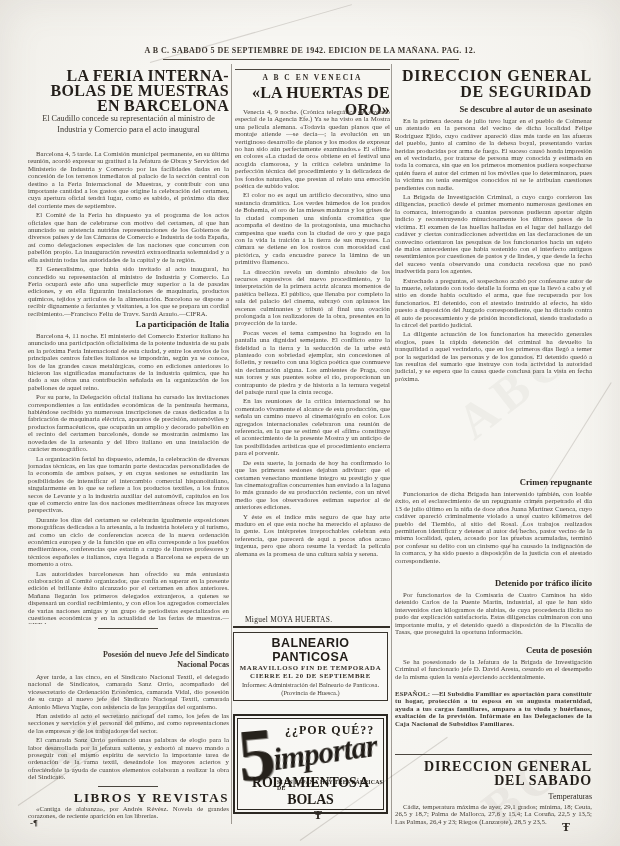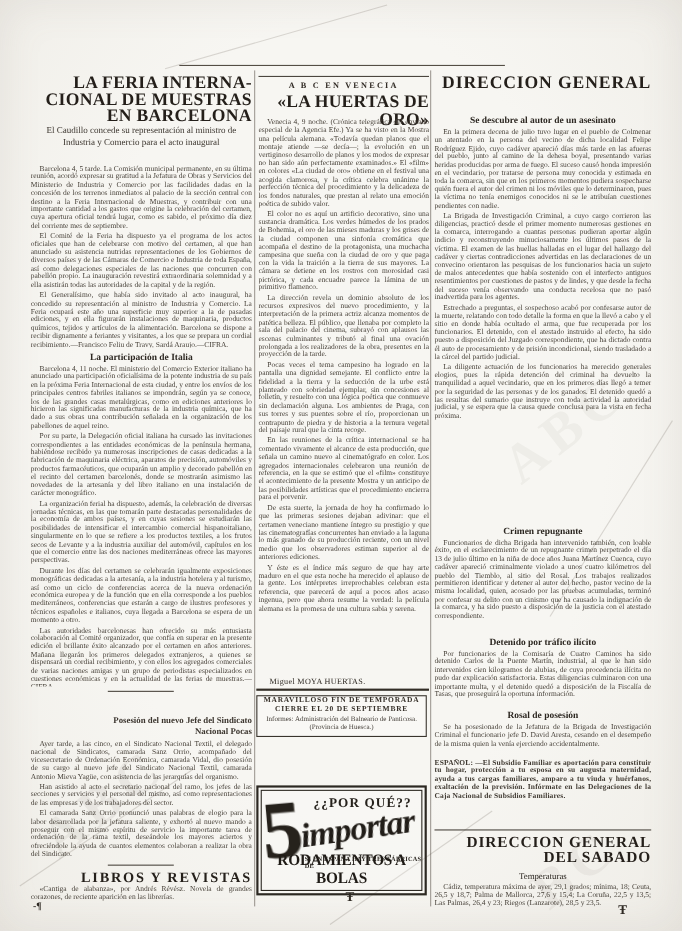--- a/index.html
+++ b/index.html
@@ -24,21 +24,21 @@
   .abs { position:absolute; left:0; width:100%; }
 
   .headline { font-weight:bold; text-align:right; color:#241f1a; filter:blur(.1px); }
   .lt { font-size:16px; line-height:15px; letter-spacing:.3px; }
   .rt { font-size:16px; line-height:16px; letter-spacing:.8px; }
   .ct { font-size:16px; line-height:17px; letter-spacing:.2px; }
   .tt { font-size:14px; line-height:14px; letter-spacing:.8px; }
 
   .deck { text-align:center; font-size:8.2px; line-height:10.5px; color:#3d3730; filter:blur(.18px); }
   .deck2 { text-align:center; font-size:8px; line-height:9.5px; font-weight:bold; color:#3d3730; filter:blur(.15px); }
-  .sub  { text-align:center; font-size:8.6px; font-weight:bold; color:#2c2721; filter:blur(.12px); }
+  .sub  { text-align:right; font-size:8.6px; font-weight:bold; color:#2c2721; filter:blur(.12px); }
   .kicker { text-align:center; font-size:7.5px; font-weight:bold; letter-spacing:2px; color:#322c26; }
 
   .bt { font-size:6.8px; line-height:7.4px; text-align:justify; color:#48423a; filter:blur(.24px); overflow:hidden; }
   .bt p { margin:0 0 2px 0; text-indent:8px; }
 
   .wide1 { font-size:15px; letter-spacing:3.5px; }
   .wide2 { font-size:13px; letter-spacing:1.6px; }
 
   .hrule  { position:absolute; height:1px; background:#4b463f; }
   .crule  { position:absolute; height:1px; background:#4b463f; left:70px; width:60px; }
@@ -79,29 +79,30 @@
 <div class="page">
 
   <div class="wm" style="left:30px; top:700px;">ABC</div>
   <div class="wm" style="left:450px; top:360px; color:rgba(82,72,58,.05);">ABC</div>
   <div class="wm" style="left:480px; top:760px; color:rgba(82,72,58,.06);">BC</div>
   <div class="scr" style="left:150px; top:62px; width:210px; transform:rotate(-16deg);"></div>
   <div class="scr" style="left:18px; top:805px; width:190px; transform:rotate(-34deg);"></div>
   <div class="scr" style="left:500px; top:560px; width:210px; transform:rotate(-58deg);"></div>
   <div class="scr" style="left:300px; top:840px; width:180px; transform:rotate(-35deg);"></div>
 
+  <div class="hdr">A B C. SABADO 5 DE SEPTIEMBRE DE 1942. EDICION DE LA MAÑANA. PAG. 12.</div>
   <div class="hdr-rule"></div>
 
   <div class="vrule" style="left:231px;"></div>
   <div class="vrule" style="left:391px;"></div>
 
   <div class="col" id="colL">
     <div class="abs headline lt" style="top:2px;">
       <span style="display:block">LA FERIA INTERNA-</span>
-      <span style="display:block">CIONAL DE MUESTRAS</span>
+      <span style="display:block">BOLAS DE MUESTRAS</span>
       <span style="display:block">EN BARCELONA</span>
     </div>
     <div class="abs deck" style="top:48px; height:34px; overflow:hidden;">El Caudillo concede su representación al ministro de Industria y Comercio para el acto inaugural</div>
     <div class="abs bt" style="top:84px; height:166px;">
       <p>Barcelona 4, 5 tarde. La Comisión municipal permanente, en su última reunión, acordó expresar su gratitud a la Jefatura de Obras y Servicios del Ministerio de Industria y Comercio por las facilidades dadas en la concesión de los terrenos inmediatos al palacio de la sección central con destino a la Feria Internacional de Muestras, y contribuir con una importante cantidad a los gastos que origine la celebración del certamen, cuya apertura oficial tendrá lugar, como es sabido, el próximo día diez del corriente mes de septiembre.</p>
       <p>El Comité de la Feria ha dispuesto ya el programa de los actos oficiales que han de celebrarse con motivo del certamen, al que han anunciado su asistencia nutridas representaciones de los Gobiernos de diversos países y de las Cámaras de Comercio e Industria de toda España, así como delegaciones especiales de las naciones que concurren con pabellón propio. La inauguración revestirá extraordinaria solemnidad y a ella asistirán todas las autoridades de la capital y de la región.</p>
       <p>El Generalísimo, que había sido invitado al acto inaugural, ha concedido su representación al ministro de Industria y Comercio. La Feria ocupará este año una superficie muy superior a la de pasadas ediciones, y en ella figurarán instalaciones de maquinaria, productos químicos, tejidos y artículos de la alimentación. Barcelona se dispone a recibir dignamente a feriantes y visitantes, a los que se prepara un cordial recibimiento.—Francisco Feliu de Travy, Sardá Araujo.—CIFRA.</p>
     </div>
     <div class="abs sub" style="top:253px;">La participación de Italia</div>
     <div class="abs bt" style="top:266px; height:292px;">
@@ -138,20 +139,21 @@
       <p>La dirección revela un dominio absoluto de los recursos expresivos del nuevo procedimiento, y la interpretación de la primera actriz alcanza momentos de patética belleza. El público, que llenaba por completo la sala del palacio del cinema, subrayó con aplausos las escenas culminantes y tributó al final una ovación prolongada a los realizadores de la obra, presentes en la proyección de la tarde.</p>
       <p>Pocas veces el tema campesino ha logrado en la pantalla una dignidad semejante. El conflicto entre la fidelidad a la tierra y la seducción de la urbe está planteado con sobriedad ejemplar, sin concesiones al folletín, y resuelto con una lógica poética que conmueve sin declamación alguna. Los ambientes de Praga, con sus torres y sus puentes sobre el río, proporcionan un contrapunto de piedra y de historia a la ternura vegetal del paisaje rural que la cinta recoge.</p>
       <p>En las reuniones de la crítica internacional se ha comentado vivamente el alcance de esta producción, que señala un camino nuevo al cinematógrafo en color. Los agregados internacionales celebraron una reunión de referencia, en la que se estimó que el «film» constituye el acontecimiento de la presente Mostra y un anticipo de las posibilidades artísticas que el procedimiento encierra para el porvenir.</p>
       <p>De esta suerte, la jornada de hoy ha confirmado lo que las primeras sesiones dejaban adivinar: que el certamen veneciano mantiene íntegro su prestigio y que las cinematografías concurrentes han enviado a la laguna lo más granado de su producción reciente, con un nivel medio que los observadores estiman superior al de anteriores ediciones.</p>
       <p>Y éste es el índice más seguro de que hay arte maduro en el que esta noche ha merecido el aplauso de la gente. Los intérpretes irreprochables celebran esta referencia, que parecerá de aquí a pocos años acaso ingenua, pero que ahora resume la verdad: la película alemana es la promesa de una cultura sabia y serena.</p>
     </div>
     <div class="abs sig" style="top:549px;">Miguel MOYA HUERTAS.</div>
     <div class="sigbar" style="top:560px;"></div>
 
     <div class="balBox" style="top:566px;">
+      <div class="balTitle">BALNEARIO PANTICOSA</div>
       <div class="balLine">MARAVILLOSO FIN DE TEMPORADA</div>
       <div class="balLine">CIERRE EL 20 DE SEPTIEMBRE</div>
       <div class="balInfo">
         <span style="display:block">Informes: Administración del Balneario de Panticosa.</span>
         <span style="display:block">(Provincia de Huesca.)</span>
       </div>
     </div>
 
     <div class="adBox" style="top:648px;">
       <div class="adInner"></div>
@@ -159,37 +161,38 @@
       <div class="adQ">¿¿POR QUÉ??</div>
       <div class="adW">importar</div>
       <div class="adS">SI EN ESPAÑA HAY TRES FÁBRICAS DE</div>
       <div class="adP">RODAMIENTOS A BOLAS</div>
     </div>
   </div>
 
   <div class="col" id="colR">
     <div class="abs headline rt" style="top:2px;">
       <span style="display:block">DIRECCION GENERAL</span>
+      <span style="display:block">DE SEGURIDAD</span>
     </div>
     <div class="abs sub" style="top:38px;">Se descubre al autor de un asesinato</div>
     <div class="abs bt" style="top:51px; height:356px;">
       <p>En la primera decena de julio tuvo lugar en el pueblo de Colmenar un atentado en la persona del vecino de dicha localidad Felipe Rodríguez Ejido, cuyo cadáver apareció días más tarde en las afueras del pueblo, junto al camino de la dehesa boyal, presentando varias heridas producidas por arma de fuego. El suceso causó honda impresión en el vecindario, por tratarse de persona muy conocida y estimada en toda la comarca, sin que en los primeros momentos pudiera sospecharse quién fuera el autor del crimen ni los móviles que lo determinaron, pues la víctima no tenía enemigos conocidos ni se le atribuían cuestiones pendientes con nadie.</p>
       <p>La Brigada de Investigación Criminal, a cuyo cargo corrieron las diligencias, practicó desde el primer momento numerosas gestiones en la comarca, interrogando a cuantas personas pudieran aportar algún indicio y reconstruyendo minuciosamente los últimos pasos de la víctima. El examen de las huellas halladas en el lugar del hallazgo del cadáver y ciertas contradicciones advertidas en las declaraciones de un convecino orientaron las pesquisas de los funcionarios hacia un sujeto de malos antecedentes que había sostenido con el interfecto antiguos resentimientos por cuestiones de pastos y de lindes, y que desde la fecha del suceso venía observando una conducta recelosa que no pasó inadvertida para los agentes.</p>
       <p>Estrechado a preguntas, el sospechoso acabó por confesarse autor de la muerte, relatando con todo detalle la forma en que la llevó a cabo y el sitio en donde había ocultado el arma, que fue recuperada por los funcionarios. El detenido, con el atestado instruido al efecto, ha sido puesto a disposición del Juzgado correspondiente, que ha dictado contra él auto de procesamiento y de prisión incondicional, siendo trasladado a la cárcel del partido judicial.</p>
       <p>La diligente actuación de los funcionarios ha merecido generales elogios, pues la rápida detención del criminal ha devuelto la tranquilidad a aquel vecindario, que en los primeros días llegó a temer por la seguridad de las personas y de los ganados. El detenido quedó a las resultas del sumario que instruye con toda actividad la autoridad judicial, y se espera que la causa quede conclusa para la vista en fecha próxima.</p>
     </div>
     <div class="abs sub" style="top:411px;">Crimen repugnante</div>
     <div class="abs bt" style="top:424px; height:85px;">
       <p>Funcionarios de dicha Brigada han intervenido también, con loable éxito, en el esclarecimiento de un repugnante crimen perpetrado el día 13 de julio último en la niña de doce años Juana Martínez Cuenca, cuyo cadáver apareció criminalmente violado a unos cuatro kilómetros del pueblo del Tiemblo, al sitio del Rosal. Los trabajos realizados permitieron identificar y detener al autor del hecho, pastor vecino de la misma localidad, quien, acosado por las pruebas acumuladas, terminó por confesar su delito con un cinismo que ha causado la indignación de la comarca, y ha sido puesto a disposición de la justicia con el atestado correspondiente.</p>
     </div>
     <div class="abs sub" style="top:512px;">Detenido por tráfico ilícito</div>
     <div class="abs bt" style="top:525px; height:51px;">
       <p>Por funcionarios de la Comisaría de Cuatro Caminos ha sido detenido Carlos de la Puente Martín, industrial, al que le han sido intervenidos cien kilogramos de alubias, de cuya procedencia ilícita no pudo dar explicación satisfactoria. Estas diligencias culminaron con una importante multa, y el detenido quedó a disposición de la Fiscalía de Tasas, que proseguirá la oportuna información.</p>
     </div>
-    <div class="abs sub" style="top:579px;">Rosal de posesión</div>
+    <div class="abs sub" style="top:579px;">Ceuta de posesión</div>
     <div class="abs bt" style="top:592px; height:24px;">
       <p>Se ha posesionado de la Jefatura de la Brigada de Investigación Criminal el funcionario jefe D. David Aresta, cesando en el desempeño de la misma quien la venía ejerciendo accidentalmente.</p>
     </div>
     <div class="abs esp" style="top:624px; height:58px;">ESPAÑOL: —El Subsidio Familiar es aportación para constituir tu hogar, protección a tu esposa en su augusta maternidad, ayuda a tus cargas familiares, amparo a tu viuda y huérfanos, exaltación de la previsión. Infórmate en las Delegaciones de la Caja Nacional de Subsidios Familiares.</div>
     <div class="hrule" style="top:688px; left:0; width:197px;"></div>
     <div class="abs headline tt" style="top:694px;">
       <span style="display:block">DIRECCION GENERAL</span>
       <span style="display:block">DEL SABADO</span>
     </div>
     <div class="abs sub" style="top:726px; font-weight:normal; font-size:8px;">Temperaturas</div>

